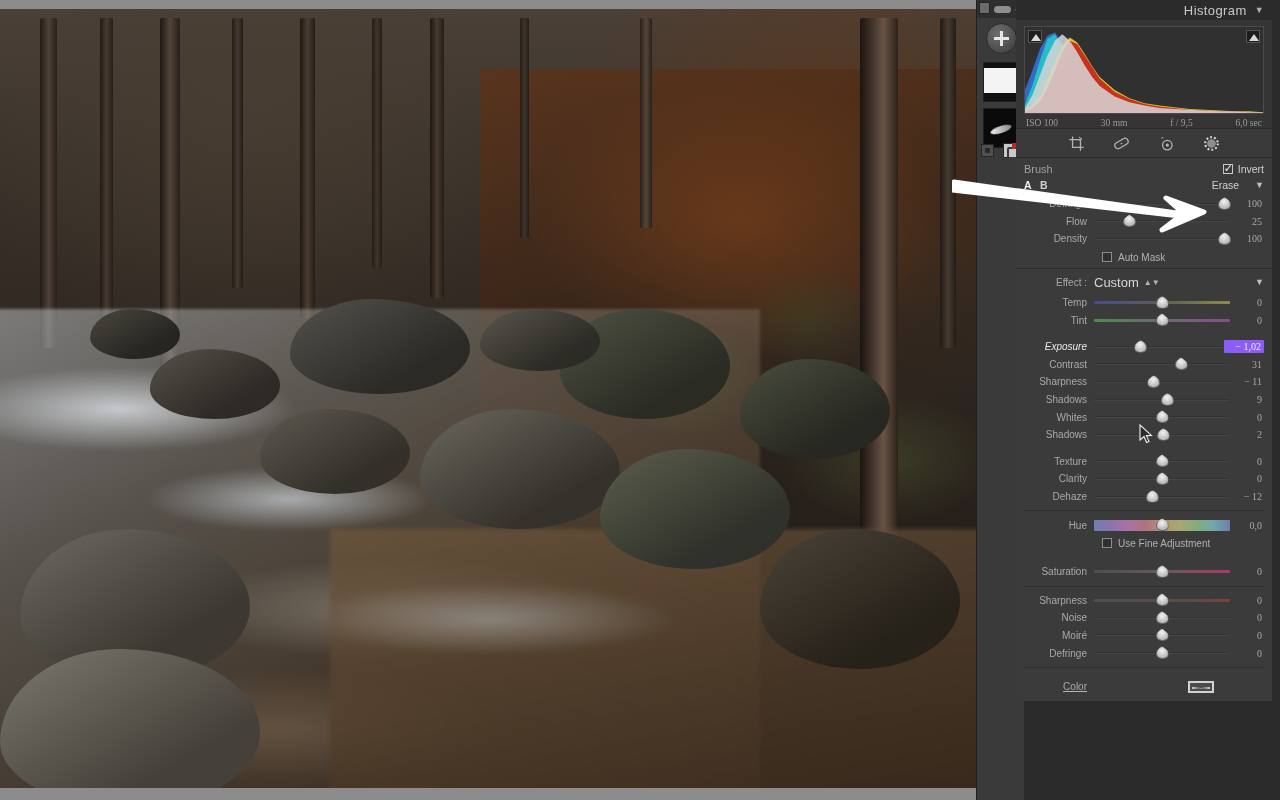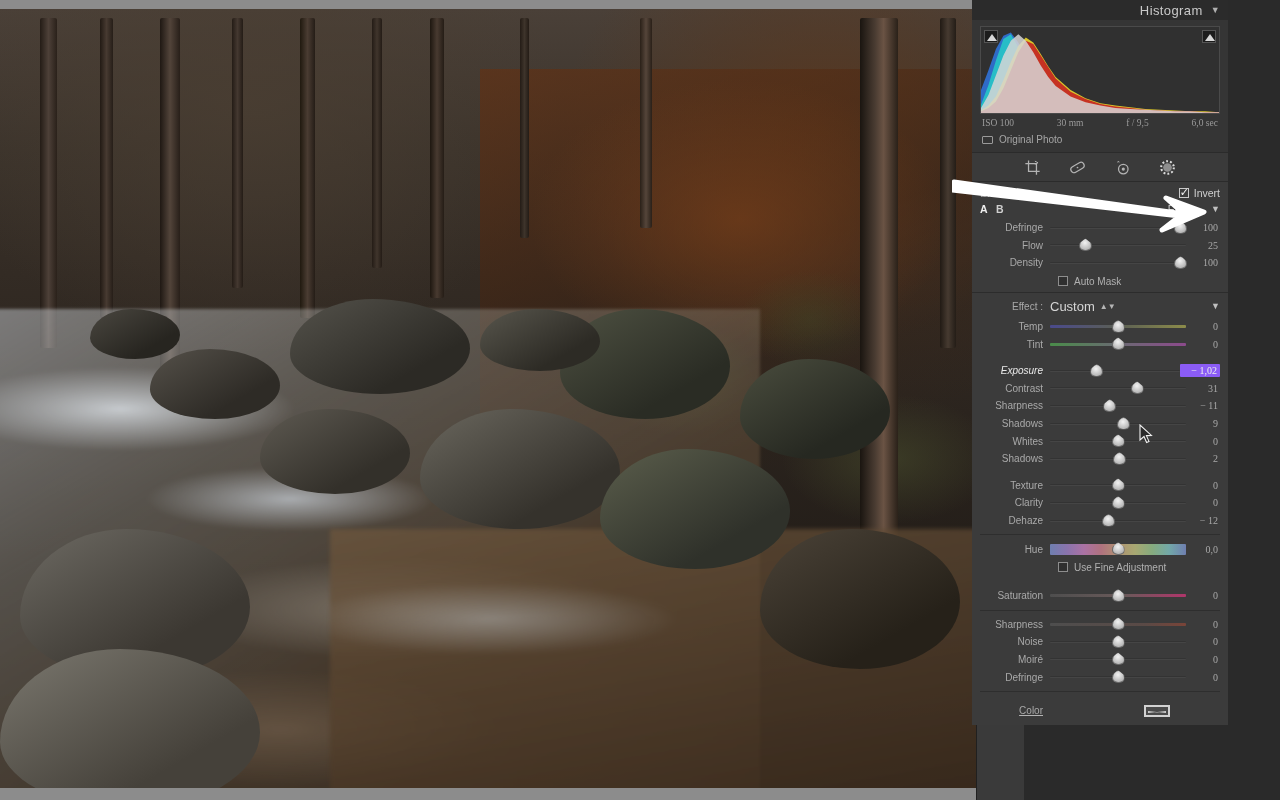--- a/index.html
+++ b/index.html
@@ -92,21 +92,21 @@
   #mstroke { position:absolute; left:6px; top:17px; width:22px; height:7px; border-radius:50%;
              background:linear-gradient(90deg,#f0f0f0,#888); transform:rotate(-18deg); filter:blur(.7px); }
   #mini1 { position:absolute; left:4px; top:144px; width:13px; height:13px; background:#505050; border:1px solid #262626; }
   #mini1::after { content:""; position:absolute; left:3px; top:3px; width:5px; height:5px; background:#2b2b2b; }
   #mini2 { position:absolute; left:26px; top:143px; width:15px; height:15px; background:#c9c9c9; border:1px solid #262626; }
   #mini2::after { content:""; position:absolute; right:-1px; top:-1px; width:6px; height:6px; background:#b92b2b; }
   #mini2::before { content:""; position:absolute; left:3px; top:3px; width:7px; height:8px; border:2px solid #3a3a3a; border-radius:2px 0 0 2px; }
 
   
   #panel {
-    position:absolute; left:972px; top:0; width:256px; height:592px;
+    position:absolute; left:1016px; top:0; width:256px; height:592px;
     background:#353535; color:#b4b4b4; font-size:10px;
   }
   #hist-header {
     height:20px; display:flex; align-items:center; justify-content:flex-end;
     padding-right:8px; background:#2b2b2b; color:#c9c9c9;
     font-size:13px; letter-spacing:.4px;
   }
   #hist-header .tri { font-size:9px; margin-left:8px; color:#b0b0b0; }
 
   #hist-box {
@@ -294,24 +294,20 @@
       <div class="clip" id="clipR"></div>
     </div>
 
     <div id="exif">
       <span>ISO 100</span>
       <span>30 mm</span>
       <span>f / 9,5</span>
       <span>6,0 sec</span>
     </div>
 
-    <div id="origrow">
-      <span class="orig-ico"></span>
-      <span>Original Photo</span>
-    </div>
 
     <div id="toolrow">
       <span class="tool">
         <svg viewBox="0 0 24 24" width="19" height="19" fill="none" stroke="#c9c9c9" stroke-width="1.6">
           <path d="M7 3v14h14"></path>
             <path d="M3 7h14v14"></path>
             <path d="M15 4l4 2-4 2" stroke-width="1.2"></path>
         </svg>
       </span>
       <span class="tool">

